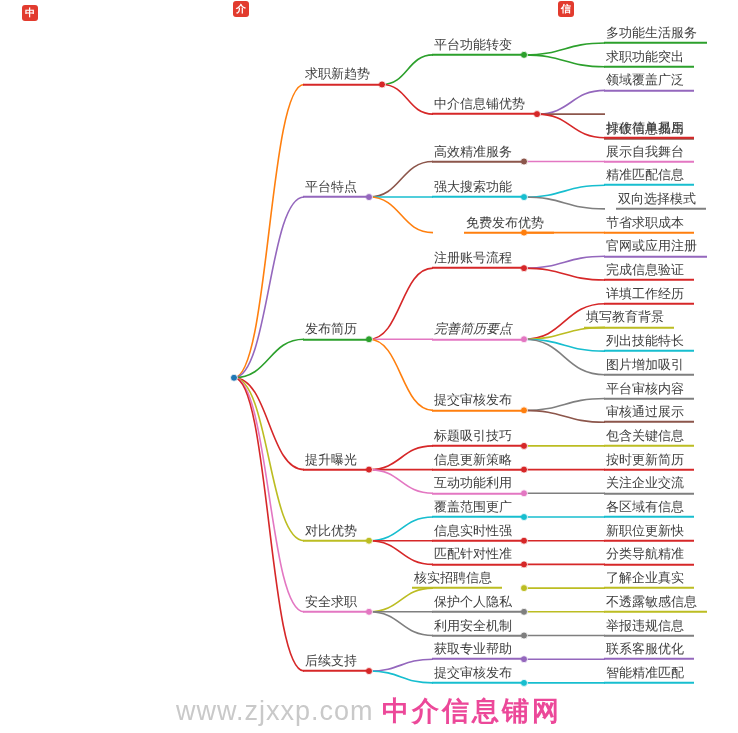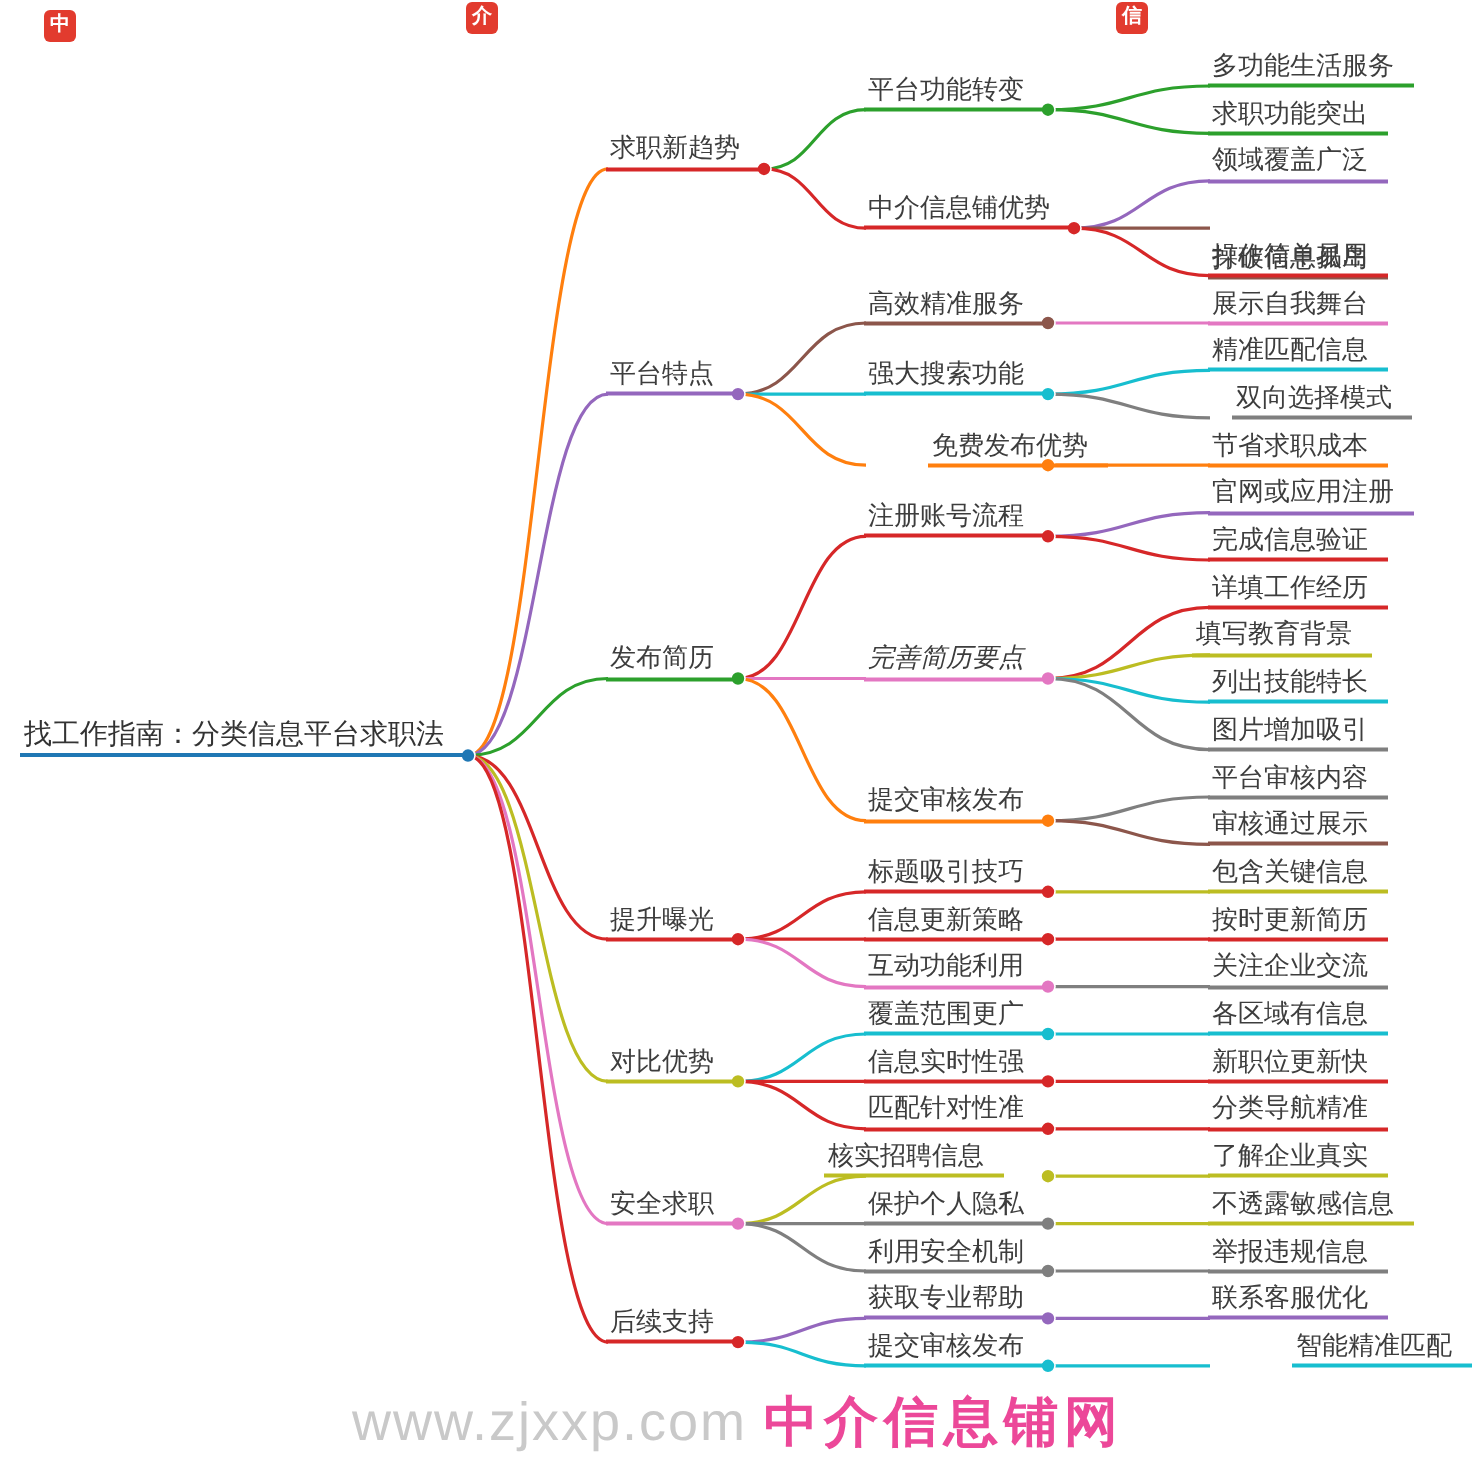--- a/index.html
+++ b/index.html
@@ -114,21 +114,20 @@
       <circle cx="524" cy="540.7" r="3.5" fill="#d62728" stroke="#ffffff" stroke-width="0.8"></circle>
       <circle cx="524" cy="564.4" r="3.5" fill="#d62728" stroke="#ffffff" stroke-width="0.8"></circle>
       <circle cx="369" cy="611.8000000000001" r="3.5" fill="#e377c2" stroke="#ffffff" stroke-width="0.8"></circle>
       <circle cx="524" cy="588.1" r="3.5" fill="#bcbd22" stroke="#ffffff" stroke-width="0.8"></circle>
       <circle cx="524" cy="611.8" r="3.5" fill="#7f7f7f" stroke="#ffffff" stroke-width="0.8"></circle>
       <circle cx="524" cy="635.5" r="3.5" fill="#7f7f7f" stroke="#ffffff" stroke-width="0.8"></circle>
       <circle cx="369" cy="671.05" r="3.5" fill="#d62728" stroke="#ffffff" stroke-width="0.8"></circle>
       <circle cx="524" cy="659.1999999999999" r="3.5" fill="#9467bd" stroke="#ffffff" stroke-width="0.8"></circle>
       <circle cx="524" cy="682.9" r="3.5" fill="#17becf" stroke="#ffffff" stroke-width="0.8"></circle>
     </svg>
-<div class="node d0" style="left: 10px; top: 378.762px; border-bottom-color: rgb(31, 119, 180);"><span>找工作指南：分类信息平台求职法</span></div>
     <div class="node" style="left: 303px; top: 85.475px; border-bottom-color: rgb(214, 39, 40);"><span>求职新趋势</span></div>
     <div class="node" style="left: 432px; top: 55.85px; border-bottom-color: rgb(44, 160, 44);"><span>平台功能转变</span></div>
     <div class="node" style="left: 604px; top: 44px; border-bottom-color: rgb(44, 160, 44);"><span>多功能生活服务</span></div>
     <div class="node" style="left: 604px; top: 67.7px; border-bottom-color: rgb(44, 160, 44);"><span>求职功能突出</span></div>
     <div class="node" style="left: 432px; top: 115.1px; border-bottom-color: rgb(214, 39, 40);"><span>中介信息铺优势</span></div>
     <div class="node" style="left: 604px; top: 91.4px; border-bottom-color: rgb(148, 103, 189);"><span>领域覆盖广泛</span></div>
     <div class="node" style="left: 604px; top: 115.1px; border-bottom-color: rgb(140, 86, 75); margin-top: 25px;"><span>打破信息孤岛</span></div>
     <div class="node" style="left: 604px; top: 138.8px; border-bottom-color: rgb(214, 39, 40);"><span>操作简单易用</span></div>
     <div class="node" style="left: 303px; top: 198.05px; border-bottom-color: rgb(148, 103, 189);"><span>平台特点</span></div>
     <div class="node" style="left: 432px; top: 162.5px; border-bottom-color: rgb(140, 86, 75);"><span>高效精准服务</span></div>
@@ -137,21 +136,21 @@
     <div class="node" style="left: 604px; top: 186.2px; border-bottom-color: rgb(23, 190, 207);"><span>精准匹配信息</span></div>
     <div class="node" style="left: 604px; top: 209.9px; border-bottom-color: rgb(127, 127, 127); margin-left: 12px;"><span>双向选择模式</span></div>
     <div class="node" style="left: 432px; top: 233.6px; border-bottom-color: rgb(255, 127, 14); margin-left: 32px;"><span>免费发布优势</span></div>
     <div class="node" style="left: 604px; top: 233.6px; border-bottom-color: rgb(255, 127, 14);"><span>节省求职成本</span></div>
     <div class="node" style="left: 303px; top: 340.25px; border-bottom-color: rgb(44, 160, 44);"><span>发布简历</span></div>
     <div class="node" style="left: 432px; top: 269.15px; border-bottom-color: rgb(214, 39, 40);"><span>注册账号流程</span></div>
     <div class="node" style="left: 604px; top: 257.3px; border-bottom-color: rgb(148, 103, 189);"><span>官网或应用注册</span></div>
     <div class="node" style="left: 604px; top: 281px; border-bottom-color: rgb(214, 39, 40);"><span>完成信息验证</span></div>
     <div class="node" style="left: 432px; top: 340.25px; border-bottom-color: rgb(227, 119, 194); font-style: italic;"><span>完善简历要点</span></div>
     <div class="node" style="left: 604px; top: 304.7px; border-bottom-color: rgb(214, 39, 40);"><span>详填工作经历</span></div>
-    <div class="node" style="left: 596px; top: 328.4px; border-bottom-color: rgb(188, 189, 34);"><span>填写教育背景</span></div>
+    <div class="node" style="left: 584px; top: 328.4px; border-bottom-color: rgb(188, 189, 34);"><span>填写教育背景</span></div>
     <div class="node" style="left: 604px; top: 352.1px; border-bottom-color: rgb(23, 190, 207);"><span>列出技能特长</span></div>
     <div class="node" style="left: 604px; top: 375.8px; border-bottom-color: rgb(127, 127, 127);"><span>图片增加吸引</span></div>
     <div class="node" style="left: 432px; top: 411.35px; border-bottom-color: rgb(255, 127, 14);"><span>提交审核发布</span></div>
     <div class="node" style="left: 604px; top: 399.5px; border-bottom-color: rgb(127, 127, 127);"><span>平台审核内容</span></div>
     <div class="node" style="left: 604px; top: 423.2px; border-bottom-color: rgb(140, 86, 75);"><span>审核通过展示</span></div>
     <div class="node" style="left: 303px; top: 470.6px; border-bottom-color: rgb(214, 39, 40);"><span>提升曝光</span></div>
     <div class="node" style="left: 432px; top: 446.9px; border-bottom-color: rgb(214, 39, 40);"><span>标题吸引技巧</span></div>
     <div class="node" style="left: 604px; top: 446.9px; border-bottom-color: rgb(188, 189, 34);"><span>包含关键信息</span></div>
     <div class="node" style="left: 432px; top: 470.6px; border-bottom-color: rgb(214, 39, 40);"><span>信息更新策略</span></div>
     <div class="node" style="left: 604px; top: 470.6px; border-bottom-color: rgb(214, 39, 40);"><span>按时更新简历</span></div>
@@ -168,21 +167,21 @@
     <div class="node" style="left: 412px; top: 589.1px; border-bottom-color: rgb(188, 189, 34);"><span>核实招聘信息</span></div>
     <div class="node" style="left: 604px; top: 589.1px; border-bottom-color: rgb(188, 189, 34);"><span>了解企业真实</span></div>
     <div class="node" style="left: 432px; top: 612.8px; border-bottom-color: rgb(127, 127, 127);"><span>保护个人隐私</span></div>
     <div class="node" style="left: 604px; top: 612.8px; border-bottom-color: rgb(188, 189, 34);"><span>不透露敏感信息</span></div>
     <div class="node" style="left: 432px; top: 636.5px; border-bottom-color: rgb(127, 127, 127);"><span>利用安全机制</span></div>
     <div class="node" style="left: 604px; top: 636.5px; border-bottom-color: rgb(127, 127, 127);"><span>举报违规信息</span></div>
     <div class="node" style="left: 303px; top: 672.05px; border-bottom-color: rgb(214, 39, 40);"><span>后续支持</span></div>
     <div class="node" style="left: 432px; top: 660.2px; border-bottom-color: rgb(148, 103, 189);"><span>获取专业帮助</span></div>
     <div class="node" style="left: 604px; top: 660.2px; border-bottom-color: rgb(148, 103, 189);"><span>联系客服优化</span></div>
     <div class="node" style="left: 432px; top: 683.9px; border-bottom-color: rgb(23, 190, 207);"><span>提交审核发布</span></div>
-    <div class="node" style="left: 604px; top: 683.9px; border-bottom-color: rgb(23, 190, 207); margin-left: 42px;"><span>智能精准匹配</span></div>
+    <div class="node" style="left: 604px; top: 683.9px; border-bottom-color: rgb(23, 190, 207);"><span>智能精准匹配</span></div>
   </div>
 
 <span class="stamp" style="left:22px;top:5px">中</span>
 <span class="stamp" style="left:233px;top:1px">介</span>
 <span class="stamp" style="left:558px;top:1px">信</span>
 
 <div class="watermark">
   <span>www.zjxxp.com</span>
   <span> </span>
   <span class="wm-cn">中介信息铺网</span>

